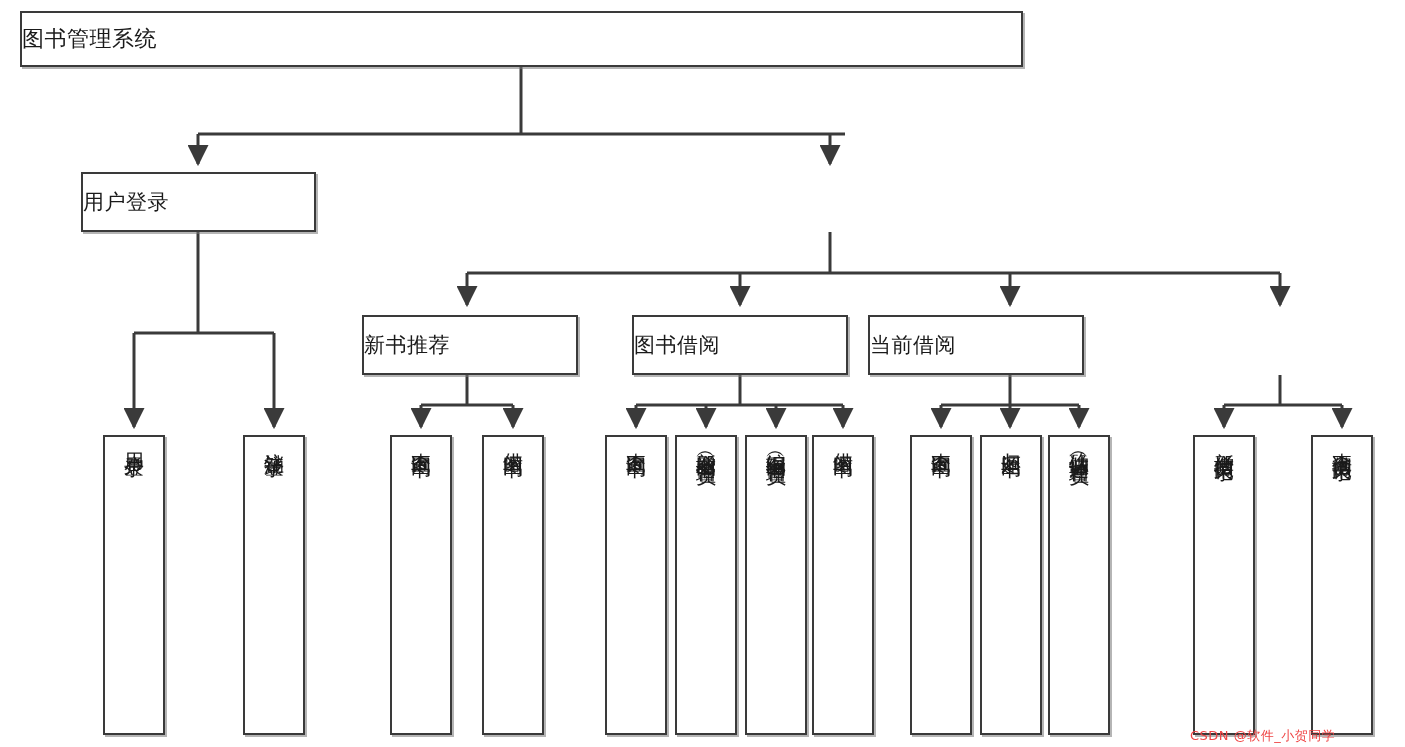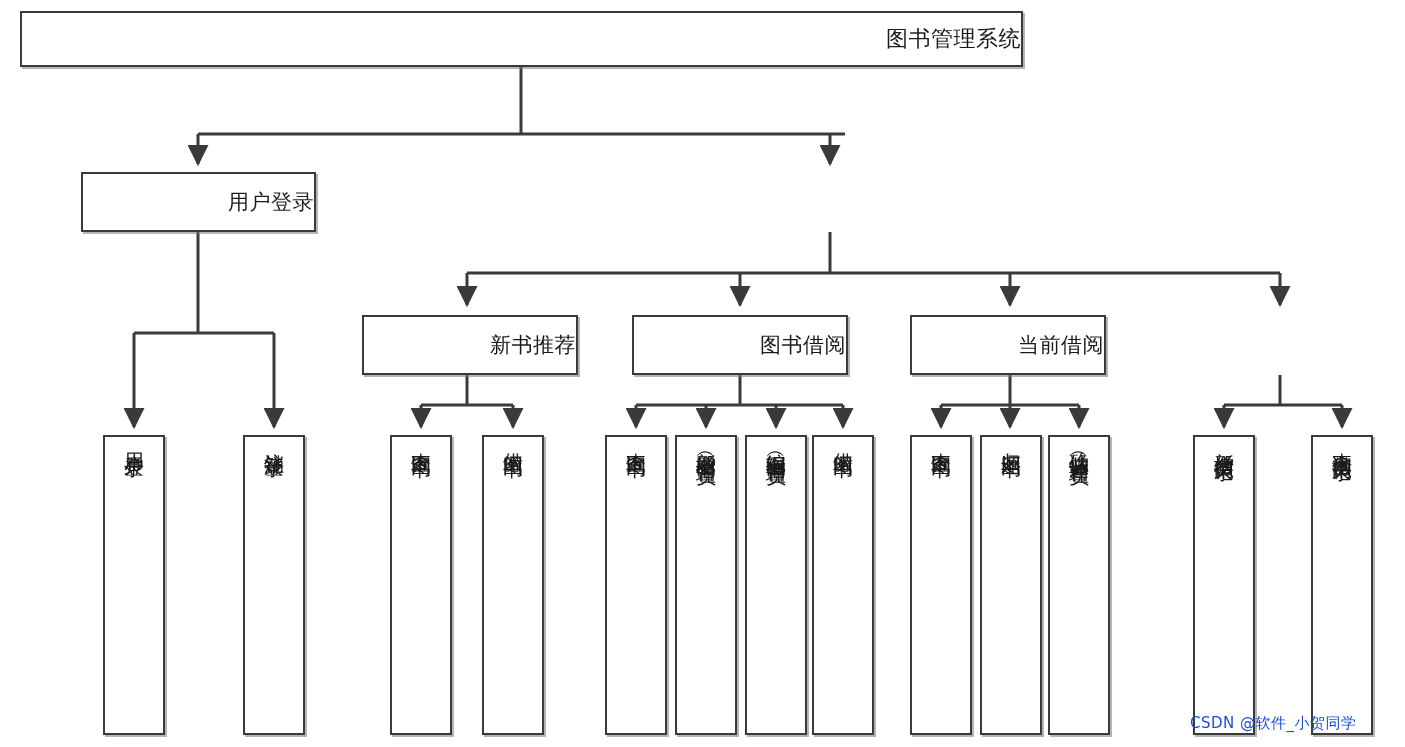--- a/index.html
+++ b/index.html
@@ -26,21 +26,21 @@
     height: 747px;
     pointer-events: none;
   }
   .node {
     position: absolute;
     box-sizing: border-box;
     border: 2px solid #3a3a3a;
     background: #ffffff;
     display: flex;
     align-items: center;
-    justify-content: flex-end;
+    justify-content: flex-start;
     color: #1a1a1a;
     box-shadow: 2px 2px 0 rgba(120,120,120,0.55);
   }
   .node .label {
     display: block;
     text-align: center;
     line-height: 1.18;
     letter-spacing: 0.5px;
   }
   
@@ -60,25 +60,26 @@
     writing-mode: vertical-rl;
     text-orientation: upright;
     font-size: 20px;
     line-height: 1.05;
     letter-spacing: 2px;
     white-space: nowrap;
     margin: 0 auto;
   }
   .watermark {
     position: absolute;
-    color: #1d4ed8;
-    font-size: 15px;
+    color: #ef4444;
+    font-size: 13px;
     white-space: nowrap;
     letter-spacing: 0.5px;
     font-family: "DejaVu Sans", "Liberation Sans", sans-serif;
+    margin-top: 13px;
   }
 </style>
 </head>
 <body>
 
 <div id="canvas">
 
   <svg class="connectors" viewBox="0 0 1405 747" xmlns="http://www.w3.org/2000/svg">
     <defs>
       <marker id="arrow" viewBox="0 0 10 10" refX="9" refY="5" markerWidth="7" markerHeight="7" orient="auto-start-reverse">
@@ -136,21 +137,21 @@
   <div class="node h" style="left:81px; top:172px; width:235px; height:60px;">
     <span class="label">用户登录</span>
   </div>
 
   <div class="node h" style="left:362px; top:315px; width:216px; height:60px;">
     <span class="label">新书推荐</span>
   </div>
   <div class="node h" style="left:632px; top:315px; width:216px; height:60px;">
     <span class="label">图书借阅</span>
   </div>
-  <div class="node h" style="left:910px; top:315px; width:196px; height:60px;">
+  <div class="node h" style="left:868px; top:315px; width:216px; height:60px;">
     <span class="label">当前借阅</span>
   </div>
 
   <div class="node v" style="left:103px; top:435px; width:62px; height:300px;">
     <span class="label">用户登录</span>
   </div>
   <div class="node v" style="left:243px; top:435px; width:62px; height:300px;">
     <span class="label">注销登录</span>
   </div>
 

